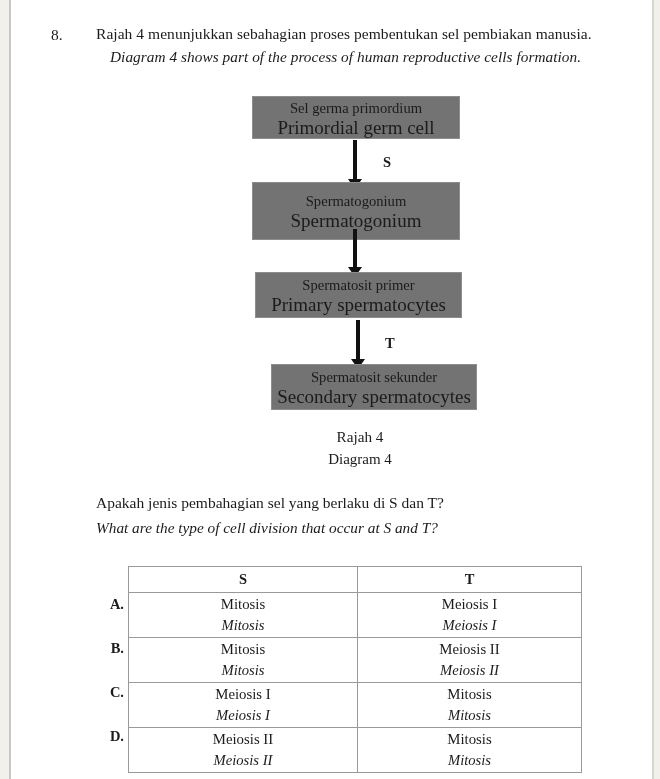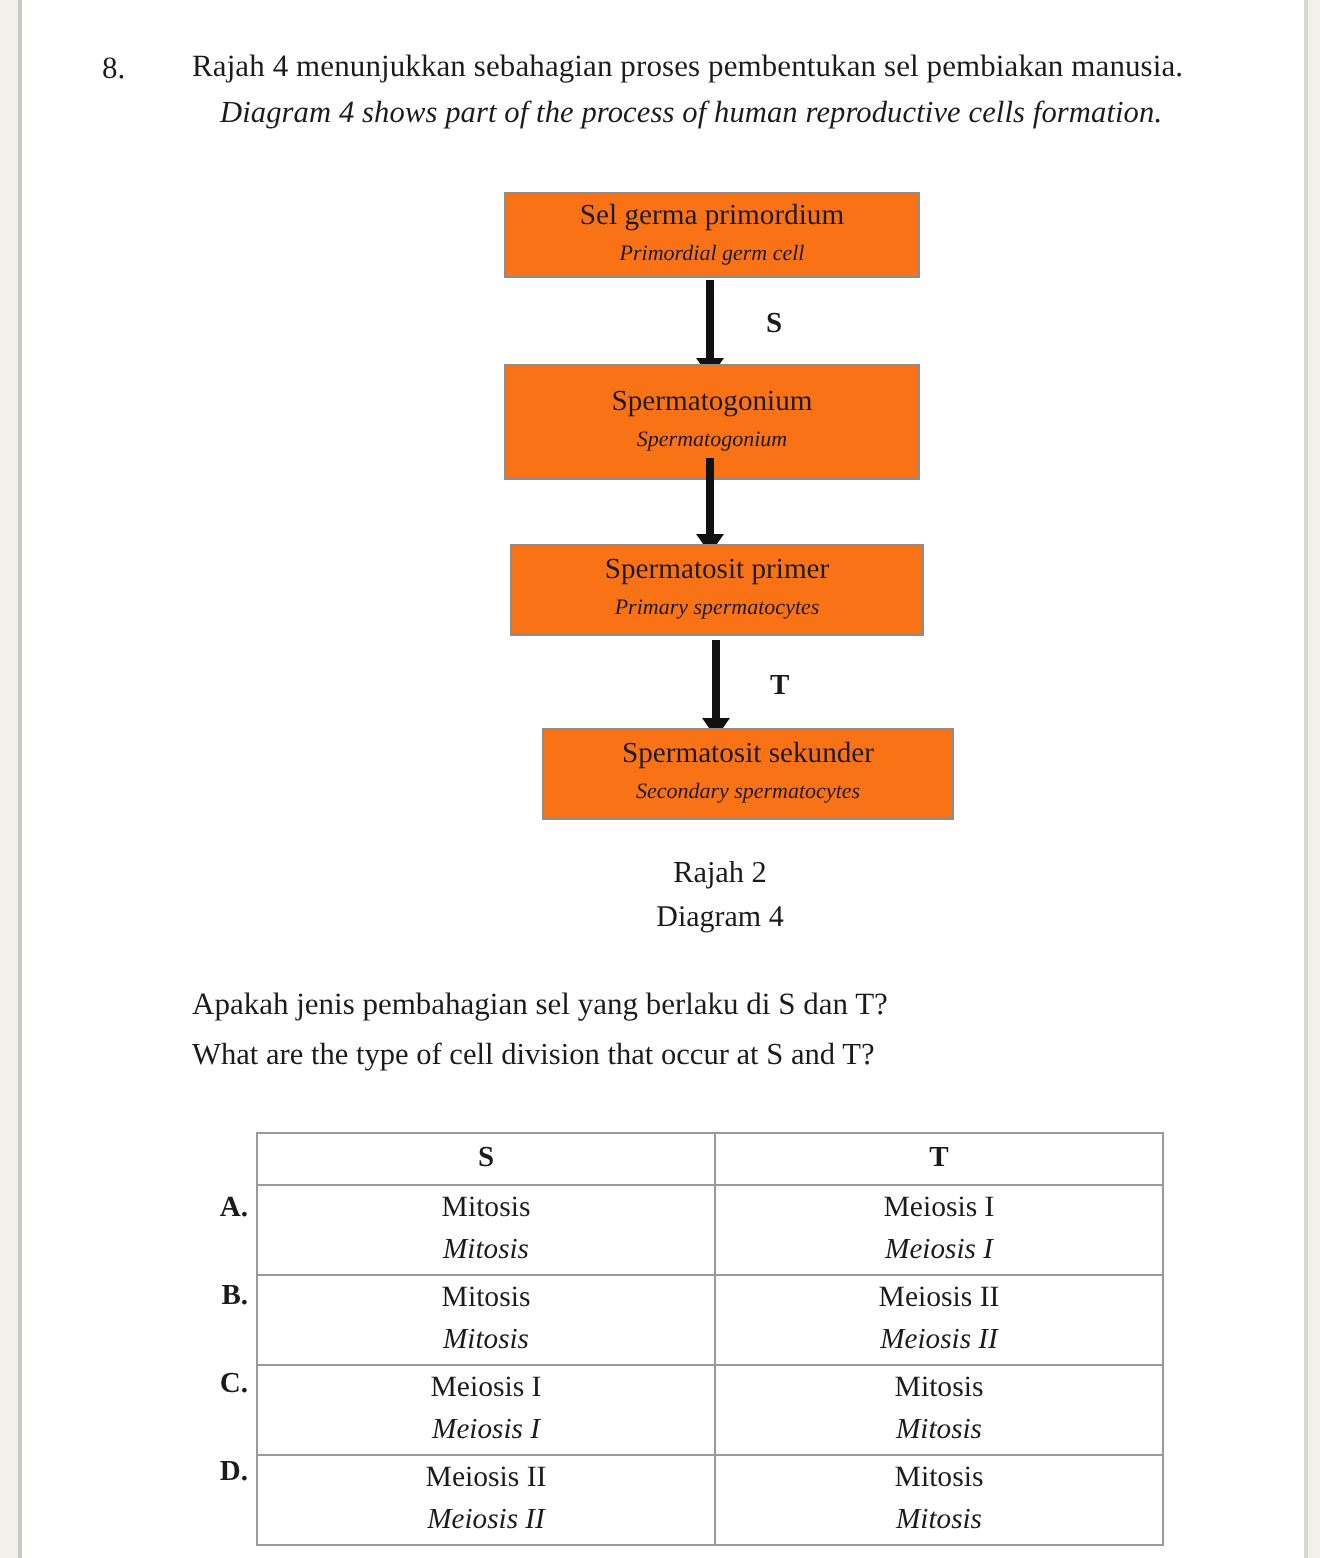--- a/index.html
+++ b/index.html
@@ -72,34 +72,33 @@
     left: 0;
     top: 0;
     width: 660px;
     height: 779px;
     pointer-events: none;
   }
   .flow-box {
     position: absolute;
     box-sizing: border-box;
     border: 1.4px solid #8d8d8d;
-    background: #f97316;
+    background: #737373;
     display: flex;
     flex-direction: column;
     align-items: center;
     justify-content: center;
     pointer-events: auto;
   }
   .flow-box .bm {
     font-size: 14.6px;
     line-height: 19px;
   }
   .flow-box .en {
-    font-size: 11px;
-    font-style: italic;
+    font-size: 19px;
     line-height: 19px;
   }
   .flow-arrow {
     position: absolute;
     width: 4px;
     background: #111111;
     pointer-events: auto;
   }
   .flow-arrow::after {
     content: "";
@@ -142,20 +141,21 @@
     left: 96px;
     top: 490px;
     width: 520px;
   }
   #prompt-block .bm {
     font-size: 15.5px;
     line-height: 25px;
   }
   #prompt-block .en {
     font-size: 15.3px;
+    font-style: italic;
     line-height: 25px;
   }
 
   
   #answer-area {
     position: absolute;
     left: 100px;
     top: 566px;
     width: 490px;
   }
@@ -243,21 +243,21 @@
   <div class="flow-label" style="left:385px; top:335px;">T</div>
 
   <div class="flow-box" style="left:253px; top:364px; width:206px; height:46px;margin-left:18px;">
     <div class="bm">Spermatosit sekunder</div>
     <div class="en">Secondary spermatocytes</div>
   </div>
 
 </div>
 
 <div id="diagram-caption">
-  <div class="bm">Rajah 2</div>
+  <div class="bm">Rajah 4</div>
   <div class="en">Diagram 4</div>
 </div>
 
 <div id="prompt-block">
   <div class="bm">Apakah jenis pembahagian sel yang berlaku di S dan T?</div>
   <div class="en">What are the type of cell division that occur at S and T?</div>
 </div>
 
 <div id="answer-area">
 

